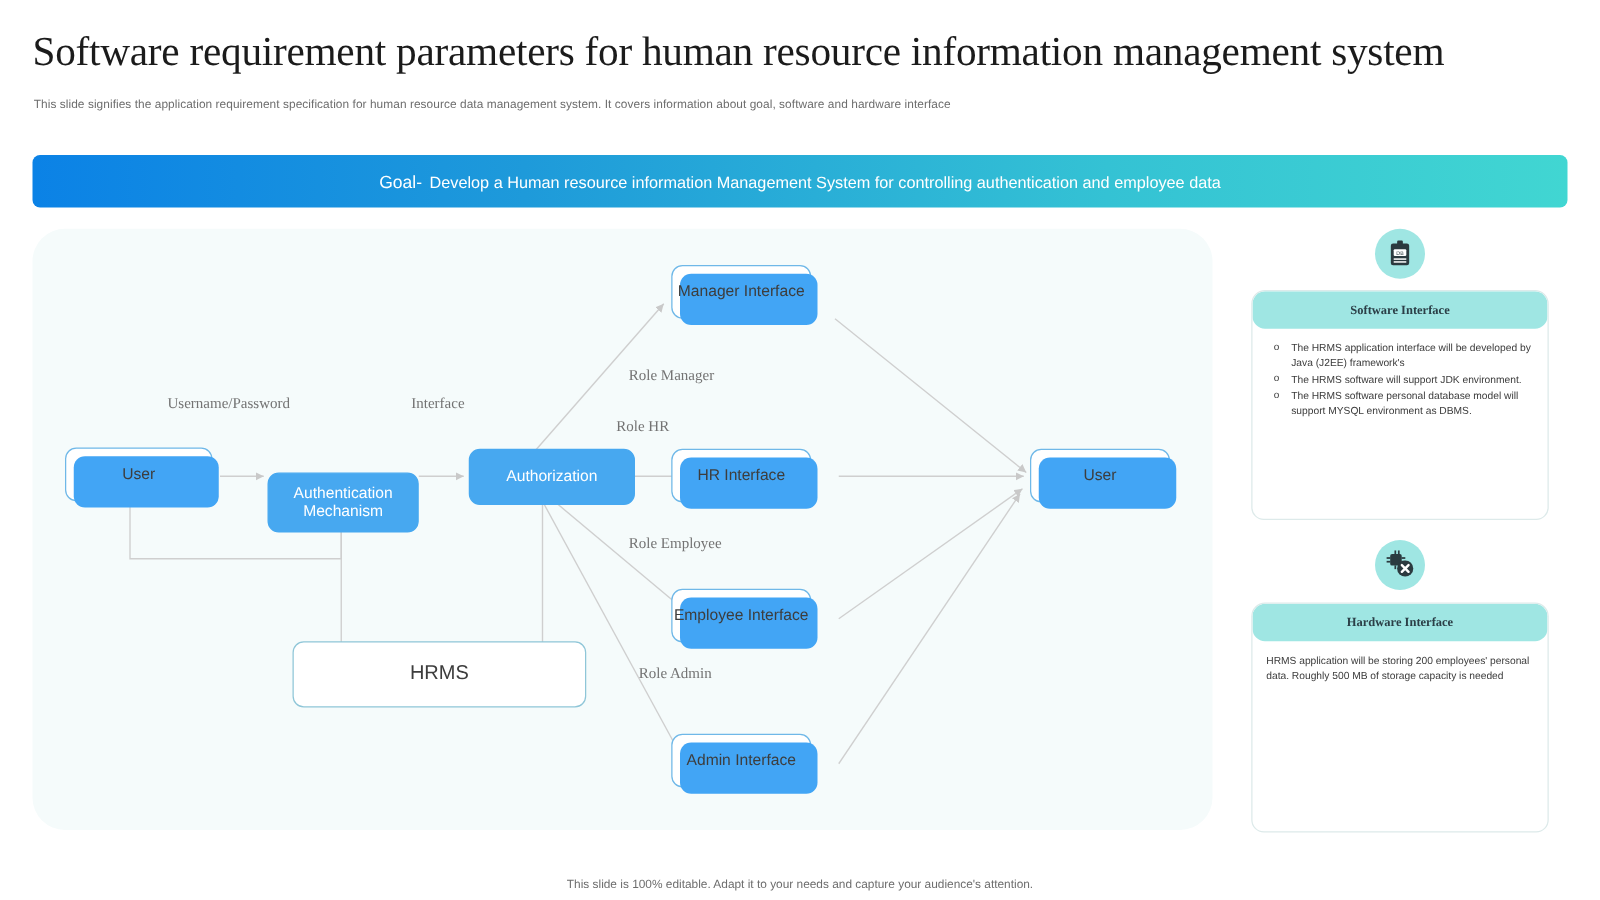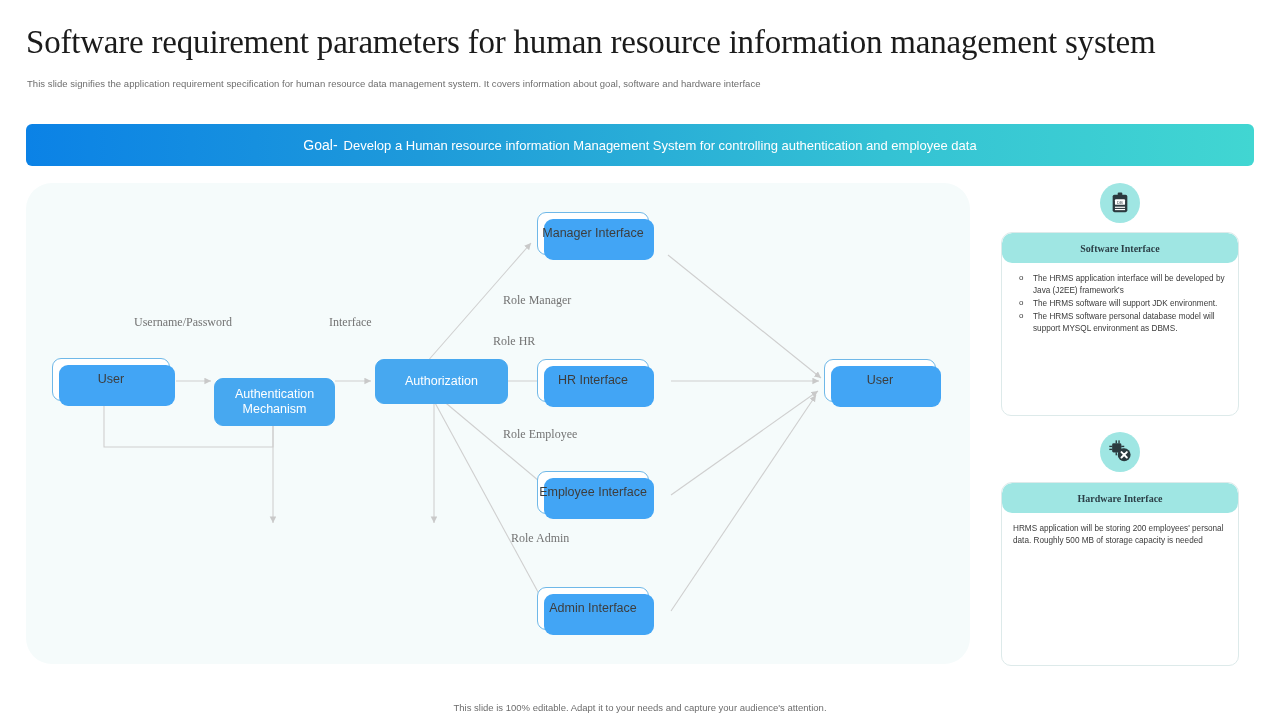--- a/index.html
+++ b/index.html
@@ -252,20 +252,21 @@
   <div class="edge-label" style="left:467px; top:151px;">Role HR</div>
   <div class="edge-label" style="left:477px; top:244px;">Role Employee</div>
   <div class="edge-label" style="left:485px; top:348px;">Role Admin</div>
 
   <div class="node node-white" style="left:26px; top:175px; width:118px; height:43px;">User</div>
 
   <div class="node node-blue" style="left:188px; top:175px; width:121px; height:48px;margin-top:20px;">Authentication Mechanism</div>
 
   <div class="node node-blue" style="left:349px; top:176px; width:133px; height:45px;">Authorization</div>
 
+  <div class="node node-plain" style="left:208px; top:330px; width:235px; height:53px; font-size:16px;">HRMS</div>
 
   <div class="node node-white" style="left:511px; top:29px; width:112px; height:43px;">Manager Interface</div>
 
   <div class="node node-white" style="left:511px; top:176px; width:112px; height:43px;">HR Interface</div>
 
   <div class="node node-white" style="left:511px; top:288px; width:112px; height:43px;">Employee Interface</div>
 
   <div class="node node-white" style="left:511px; top:404px; width:112px; height:43px;">Admin Interface</div>
 
   <div class="node node-white" style="left:798px; top:176px; width:112px; height:43px;">User</div>

